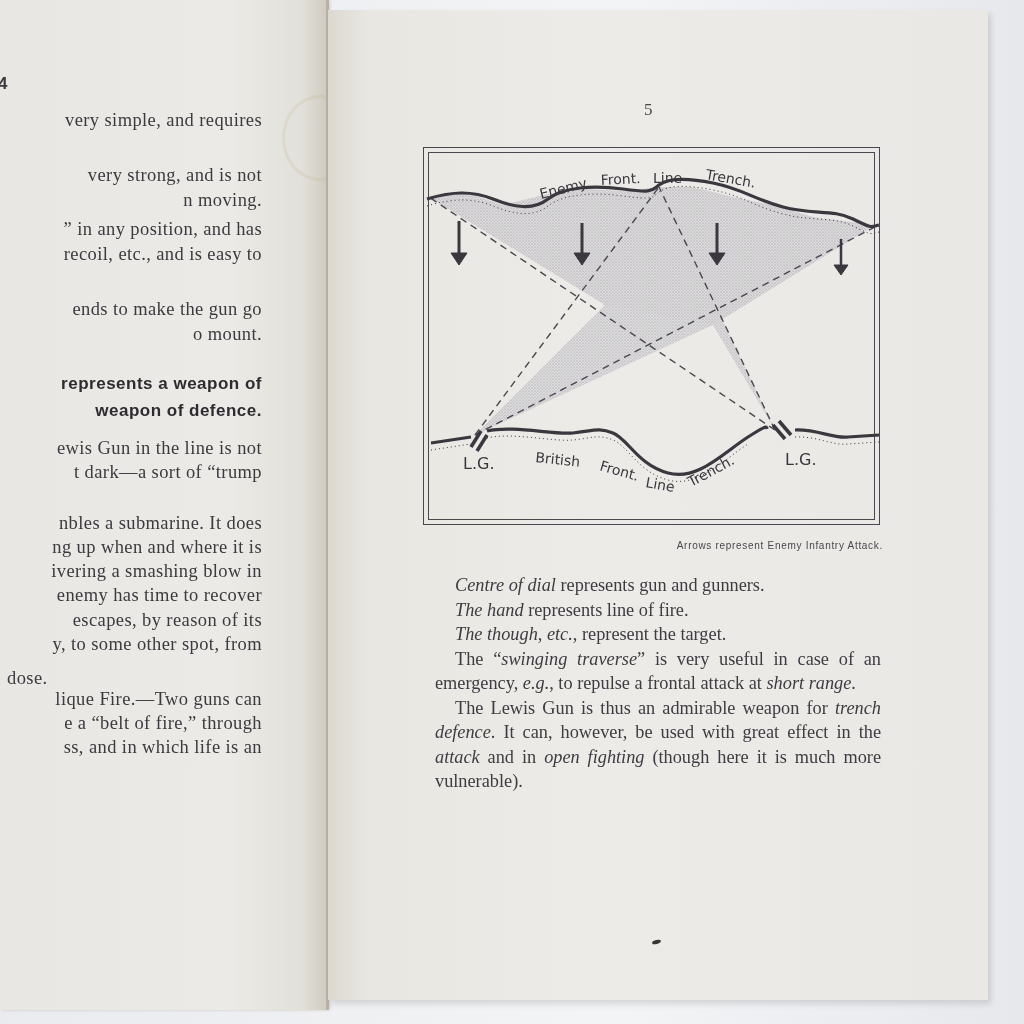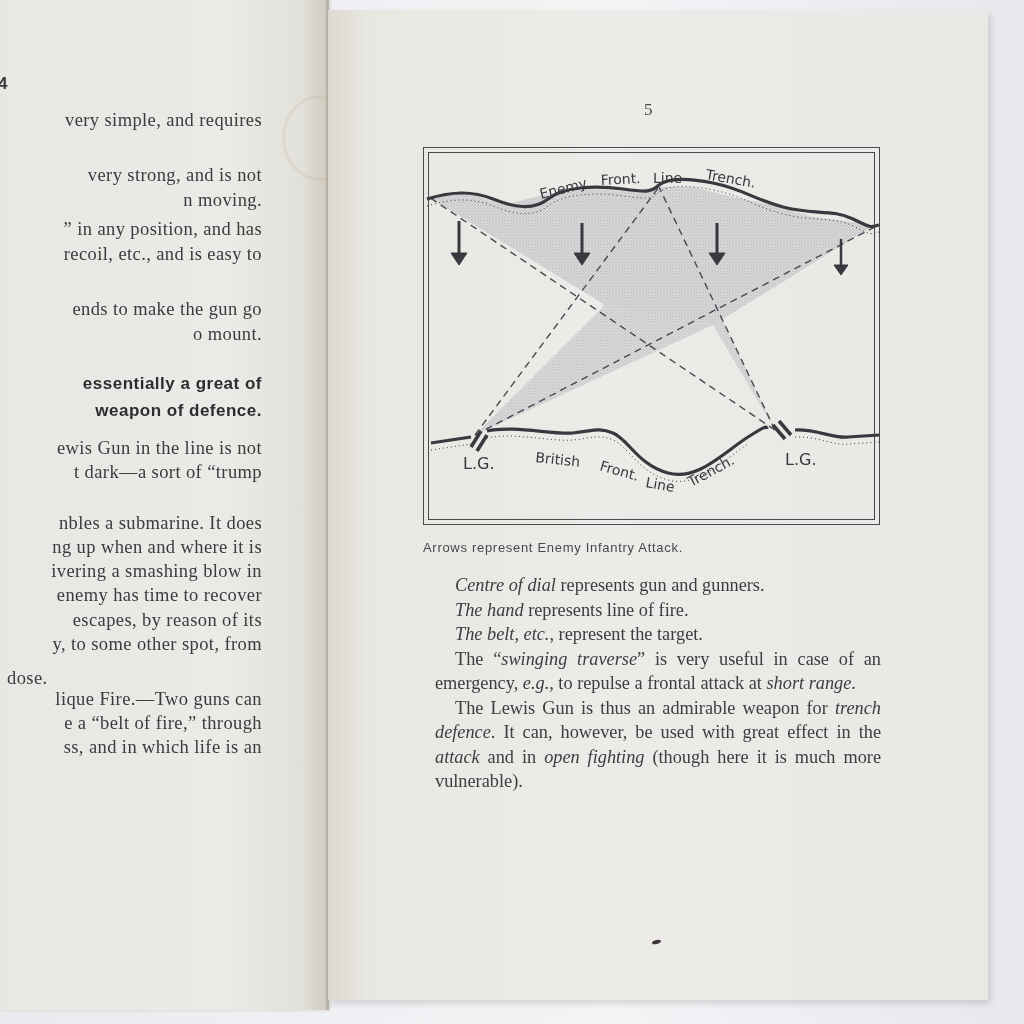--- a/index.html
+++ b/index.html
@@ -22,22 +22,22 @@
   }
   .stain { position:absolute; left:282px; top:95px; width:70px; height:80px; border-radius:50%;
     border:3px solid rgba(190,170,130,0.18); }
   .gutter { position:absolute; left:326px; top:0; width:3px; height:1010px; background:#b9b1a4; }
   .lp-num { position:absolute; left:-2px; top:74px; font-family:"Liberation Sans",sans-serif; font-weight:bold; font-size:17px; }
   .line { position:absolute; right:0; white-space:nowrap; font-size:18.5px; letter-spacing:0.4px; text-align:right; }
   .bold-line { font-family:"Liberation Sans","DejaVu Sans",sans-serif; font-weight:bold; font-size:17px; color:#2e2c30; letter-spacing:0.5px; }
   .page-num { position:absolute; left:644px; top:100px; font-size:17px; color:#48464a; }
   .figure { position:absolute; left:423px; top:147px; width:457px; height:378px; border:1.5px solid #4a4750; padding:3px; box-sizing:border-box; }
   .figure-inner { position:absolute; inset:4px; border:1.5px solid #4a4750; }
-  .caption { position:absolute; left:423px; top:540px; width:460px; text-align:left;
-    font-family:"Liberation Sans",sans-serif; font-size:13px; letter-spacing:0.7px; color:#4a474e; }
+  .caption { position:absolute; left:423px; top:540px; width:460px; text-align:right;
+    font-family:"Liberation Sans",sans-serif; font-size:10px; letter-spacing:0.7px; color:#4a474e; }
   .body-text { position:absolute; left:435px; top:573px; width:446px; font-size:18.3px; line-height:24.5px; color:#3e3c42; }
   .body-text p { margin:0; text-align:justify; text-align-last:justify; }
   .body-text p.last { text-align-last:left; }
   .body-text .indent { text-indent:20px; }
   .body-text i { font-style:italic; }
   .speck { position:absolute; left:652px; top:940px; width:9px; height:4px; background:#3a3438; border-radius:50%; transform:rotate(-15deg); }
 </style>
 </head>
 <body>
 
@@ -46,21 +46,21 @@
 <div class="left-page">
   <div class="lp-num">4</div>
   <div id="lp-lines">
       <div class="line" style="top: 110px; right: 66px; left: auto; position: absolute; margin-left: 14px;">very simple, and requires</div>
       <div class="line" style="top: 165px; right: 66px; left: auto; position: absolute;">very strong, and is not</div>
       <div class="line" style="top: 190px; right: 66px; left: auto; position: absolute;">n moving.</div>
       <div class="line" style="top: 219px; right: 66px; left: auto; position: absolute;">” in any position, and has</div>
       <div class="line" style="top: 244px; right: 66px; left: auto; position: absolute;">recoil, etc., and is easy to</div>
       <div class="line" style="top: 299px; right: 66px; left: auto; position: absolute;">ends to make the gun go</div>
       <div class="line" style="top: 324px; right: 66px; left: auto; position: absolute;">o mount.</div>
-      <div class="line bold-line" style="top: 374px; right: 66px; left: auto; position: absolute;">essentially a great of</div>
+      <div class="line bold-line" style="top: 374px; right: 66px; left: auto; position: absolute;">represents a weapon of</div>
       <div class="line bold-line" style="top: 401px; right: 66px; left: auto; position: absolute;">weapon of defence.</div>
       <div class="line" style="top: 438px; right: 66px; left: auto; position: absolute;">ewis Gun in the line is not</div>
       <div class="line" style="top: 462px; right: 66px; left: auto; position: absolute;">t dark—a sort of “trump</div>
       <div class="line" style="top: 513px; right: 66px; left: auto; position: absolute;">nbles a submarine.  It does</div>
       <div class="line" style="top: 537px; right: 66px; left: auto; position: absolute;">ng up when and where it is</div>
       <div class="line" style="top: 561px; right: 66px; left: auto; position: absolute;">ivering a smashing blow in</div>
       <div class="line" style="top: 585px; right: 66px; left: auto; position: absolute;">enemy has time to recover</div>
       <div class="line" style="top: 610px; right: 66px; left: auto; position: absolute;">escapes, by reason of its</div>
       <div class="line" style="top: 634px; right: 66px; left: auto; position: absolute;">y, to some other spot, from</div>
       <div class="line" style="top: 668px; right: auto; left: 7px; position: absolute;">dose.</div>
@@ -144,17 +144,17 @@
       <text x="40" y="322" font-size="16">L.G.</text>
       <text x="362" y="318" font-size="16">L.G.</text>
     </g>
   </svg>
 </div>
 <div class="caption">Arrows represent Enemy Infantry Attack.</div>
 
 <div class="body-text" id="body-text">
     <p class="indent last"><i>Centre of dial</i><span> represents gun and gunners.</span></p>
     <p class="indent last"><i>The hand</i><span> represents line of fire.</span></p>
-    <p class="indent last"><i>The belt</i><span>, </span><i>etc.</i><span>, represent the target.</span></p>
+    <p class="indent last"><i>The though</i><span>, </span><i>etc.</i><span>, represent the target.</span></p>
     <p class="indent last"><span>The “</span><i>swinging traverse</i><span>” is very useful in case of an emergency, </span><i>e.g.</i><span>, to repulse a frontal attack at </span><i>short range</i><span>.</span></p>
     <p class="indent last"><span>The Lewis Gun is thus an admirable weapon for </span><i>trench defence</i><span>.  It can, however, be used with great effect in the </span><i>attack</i><span> and in </span><i>open fighting</i><span> (though here it is much more vulnerable).</span></p>
   </div>
 <div class="speck"></div>
 
 </body></html>

